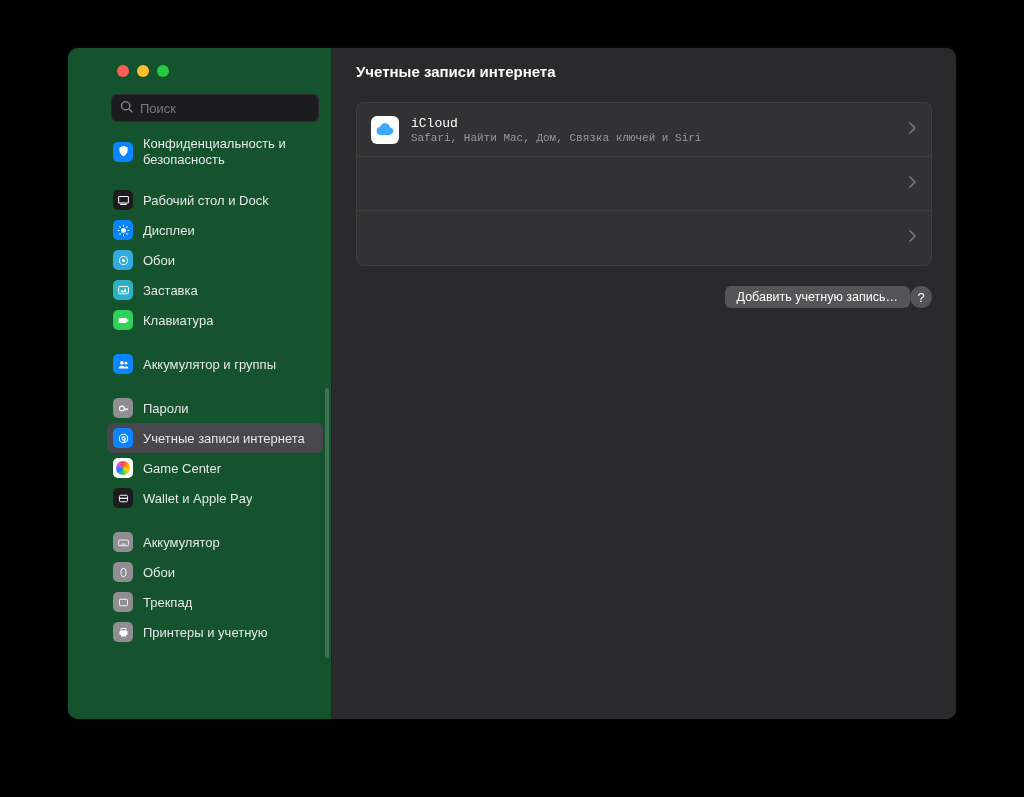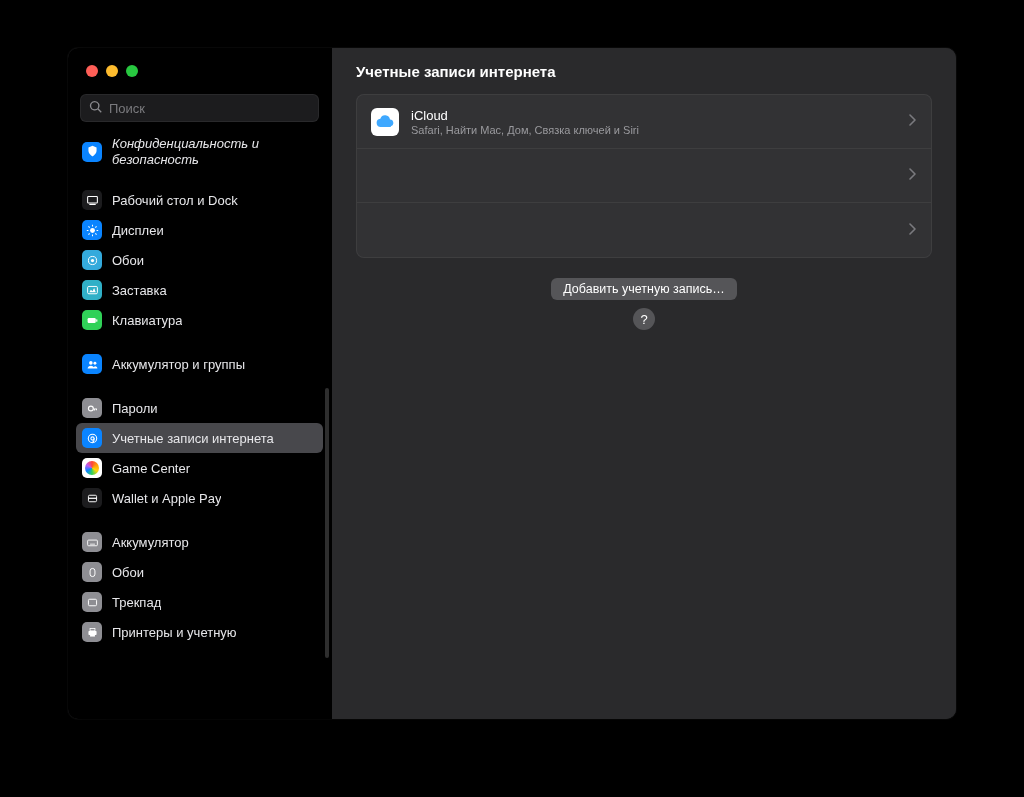--- a/index.html
+++ b/index.html
@@ -19,26 +19,27 @@
     height: 671px;
     margin-top: 48px;
     background: #2a2a2c;
     border-radius: 10px;
     overflow: hidden;
     display: flex;
     box-shadow: 0 20px 60px rgba(0,0,0,0.6), 0 0 0 1px rgba(255,255,255,0.04);
   }
   .sidebar {
     width: 264px;
-    background: #000000;
+    background: #14532d;
     display: flex;
     flex-direction: column;
     border-right: 1px solid rgba(0,0,0,0.4);
     overflow: hidden;
     position: relative;
+    padding-left: 31px;
   }
   .titlebar {
     height: 46px;
     display: flex;
     align-items: center;
     padding-left: 18px;
     flex-shrink: 0;
   }
   .traffic-lights { display: flex; gap: 8px; }
   .dot { width: 12px; height: 12px; border-radius: 50%; }
@@ -148,25 +149,26 @@
     height: 46px;
     display: flex;
     align-items: center;
   }
   .main-title {
     font-size: 15px;
     font-weight: 600;
     color: #ffffff;
   }
   .accounts-card {
-    margin-top: 0;
+    margin-top: 8px;
     background: rgba(255,255,255,0.04);
     border: 1px solid rgba(255,255,255,0.06);
     border-radius: 8px;
     overflow: hidden;
+    font-family: Liberation Mono, monospace;
   }
   .account-row {
     display: flex;
     align-items: center;
     padding: 10px 14px;
     min-height: 54px;
     border-bottom: 1px solid rgba(255,255,255,0.06);
     cursor: default;
   }
   .account-row:last-child { border-bottom: 0; }
@@ -182,23 +184,21 @@
   .account-text { flex: 1; min-width: 0; }
   .account-title { font-size: 13px; color: #ffffff; font-weight: 500; }
   .account-sub { font-size: 11px; color: #9a9a9e; margin-top: 1px; }
   .chevron { color: #7a7a7e; }
   .chevron svg { width: 8px; height: 12px; fill: #7a7a7e; }
 
   .actions {
     display: flex;
     justify-content: flex-end;
     align-items: center;
-    gap: 8px;
     margin-top: 20px;
-    flex-direction: column;
   }
   .btn {
     background: #555558;
     color: #ffffff;
     border: 0;
     border-radius: 6px;
     height: 22px;
     padding: 0 12px;
     font-size: 12.5px;
     cursor: default;
@@ -236,21 +236,21 @@
           <svg viewBox="0 0 16 16">
               <path d="M6.5 1a5.5 5.5 0 014.38 8.83l3.65 3.64-1.06 1.06-3.64-3.65A5.5 5.5 0 116.5 1zm0 1.5a4 4 0 100 8 4 4 0 000-8z"></path>
             </svg>
         </span>
         <input type="text" placeholder="Поиск" style="">
       </div>
     </div>
 
     <div class="nav">
 
-      <div class="item" style="height:auto;padding-top:4px;padding-bottom:4px;font-style:italic;">
+      <div class="item" style="height:auto;padding-top:4px;padding-bottom:4px;">
         <span class="icon ic-privacy">
           <svg viewBox="0 0 16 16">
               <path d="M8 1l5 2v4c0 4-5 7-5 7S3 11 3 7V3l5-2z"></path>
             </svg>
         </span>
         <span class="label" style="white-space:normal;line-height:1.2;">Конфиденциальность и безопасность</span>
       </div>
 
       <div class="group-gap"></div>
 

